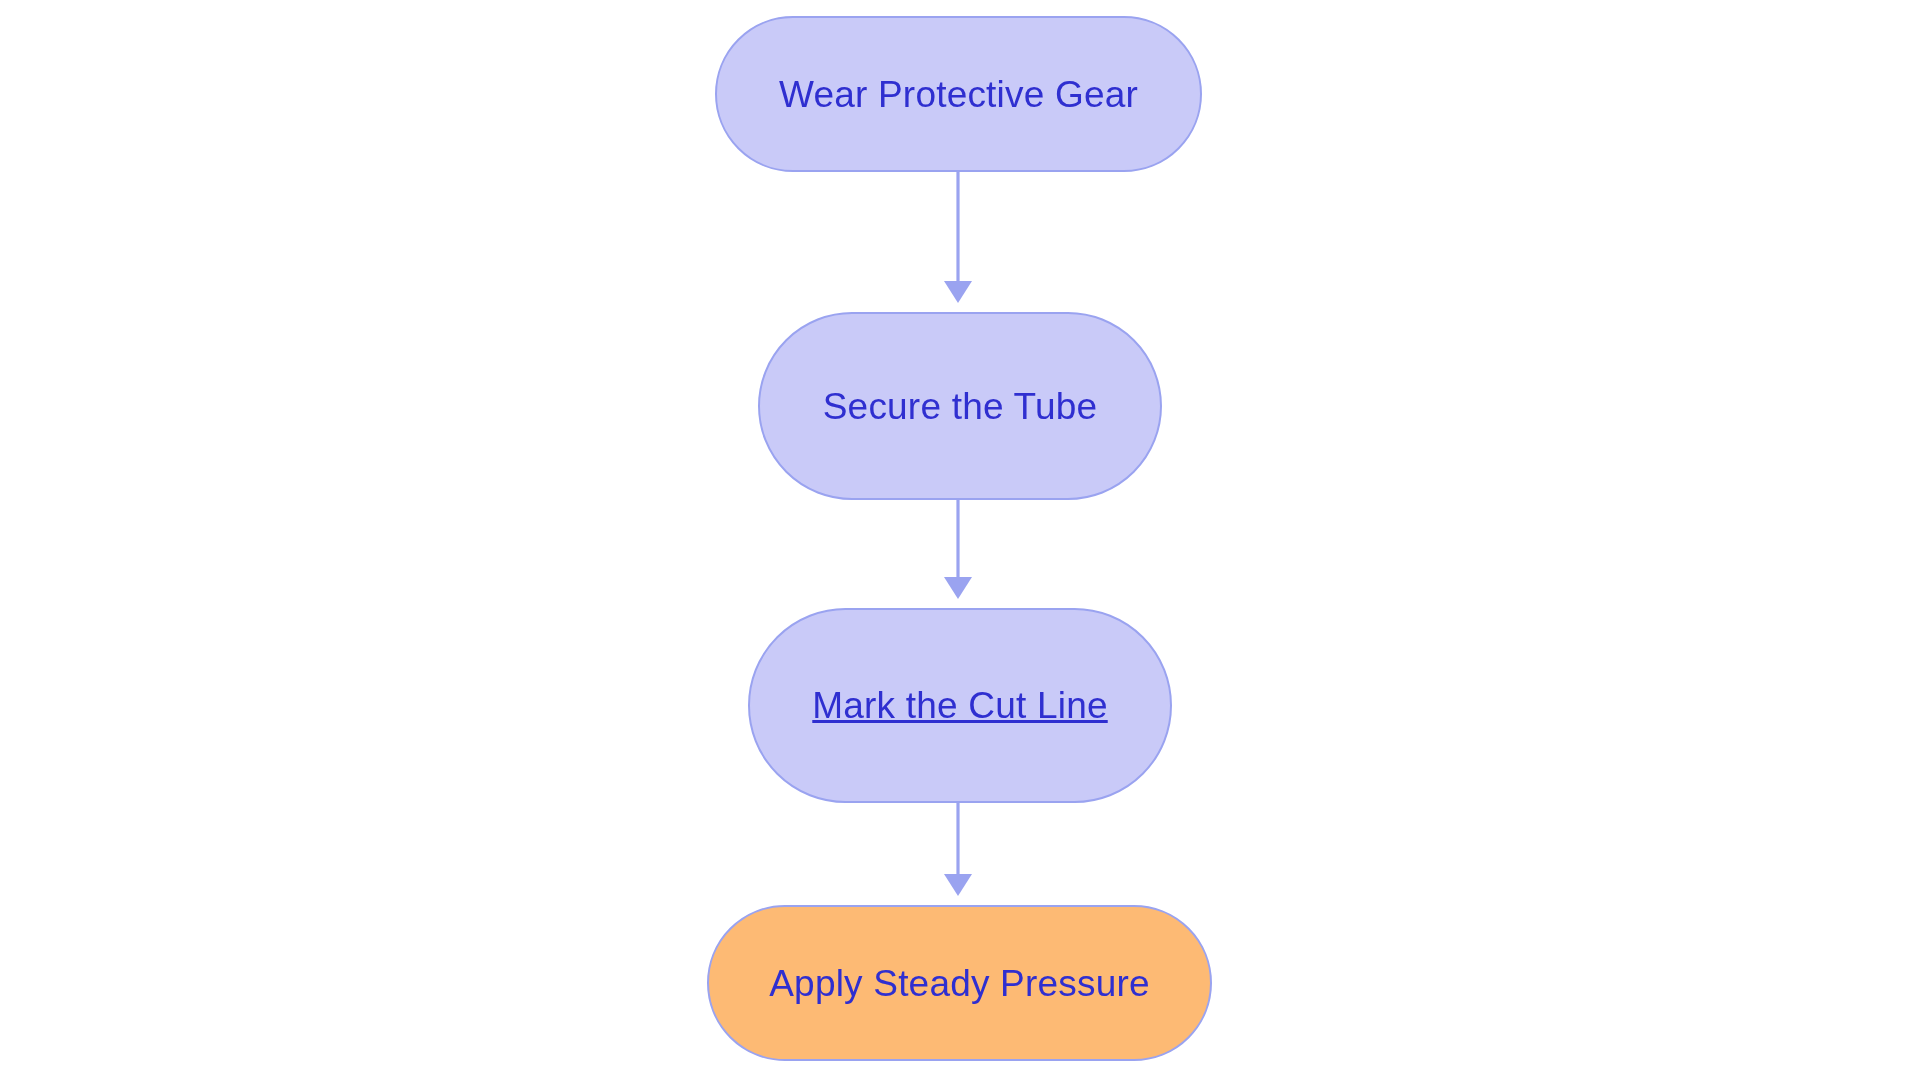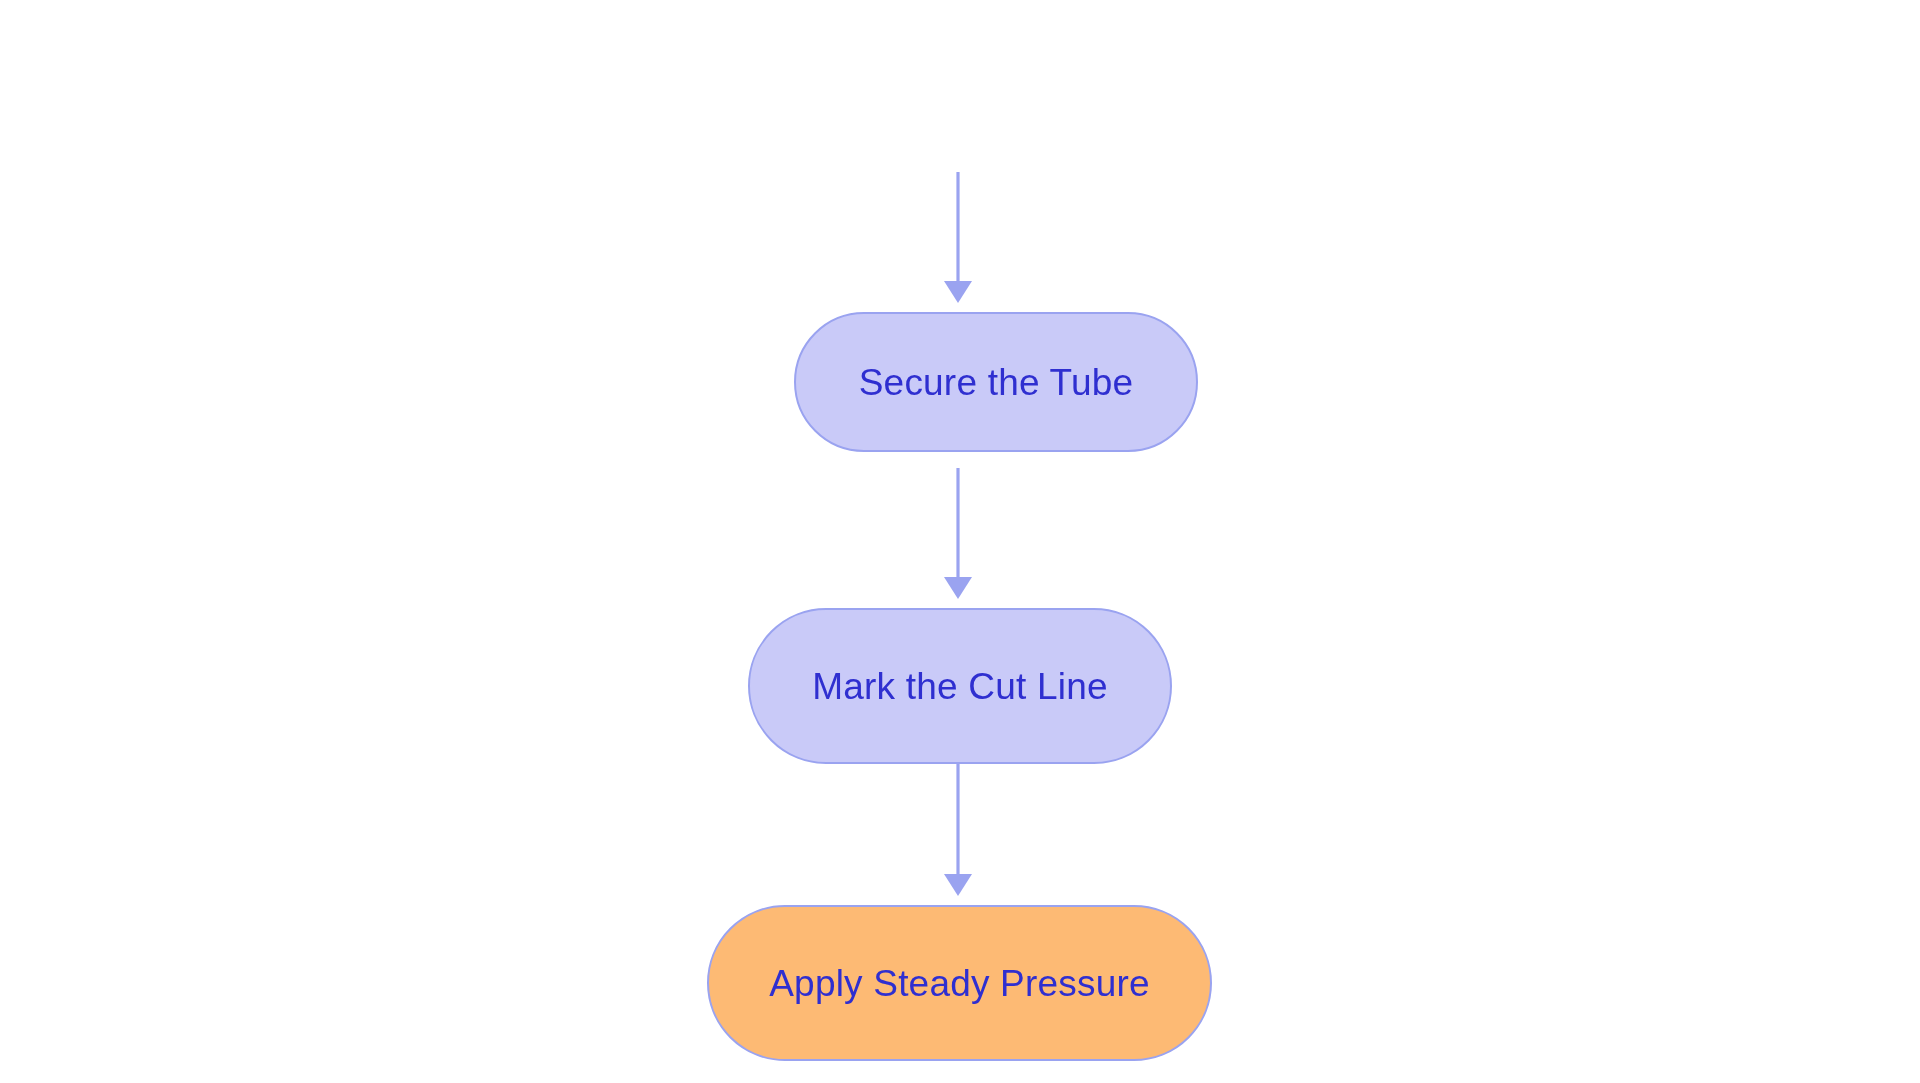--- a/index.html
+++ b/index.html
@@ -84,26 +84,29 @@
       <line class="edge-line" x1="958" y1="468" x2="958" y2="577" style="stroke: rgb(154, 163, 240);"></line>
       <polygon class="edge-head" points="944,577 972,577 958,599" style="fill: rgb(154, 163, 240);"></polygon>
     </g>
 
     <g>
       <line class="edge-line" x1="958" y1="764" x2="958" y2="874" style="stroke: rgb(154, 163, 240);"></line>
       <polygon class="edge-head" points="944,874 972,874 958,896" style="fill: rgb(154, 163, 240);"></polygon>
     </g>
   </svg>
 
+  <div class="flow-node" id="node-n1" style="left: 715px; top: 16px; width: 487px; height: 156px; background: rgb(201, 202, 248); border-color: rgb(154, 163, 240); color: rgb(47, 47, 208);">
+    <span class="node-label">Wear Protective Gear</span>
+  </div>
 
-  <div class="flow-node" id="node-n2" style="left: 794px; top: 312px; width: 404px; height: 140px; background: rgb(201, 202, 248); border-color: rgb(154, 163, 240); color: rgb(47, 47, 208);">
+  <div class="flow-node" id="node-n2" style="left: 758px; top: 312px; width: 404px; height: 188px; background: rgb(201, 202, 248); border-color: rgb(154, 163, 240); color: rgb(47, 47, 208);">
     <span class="node-label">Secure the Tube</span>
   </div>
 
-  <div class="flow-node" id="node-n3" style="left: 748px; top: 608px; width: 424px; height: 156px; background: rgb(201, 202, 248); border-color: rgb(154, 163, 240); color: rgb(47, 47, 208);">
+  <div class="flow-node" id="node-n3" style="left: 748px; top: 608px; width: 424px; height: 195px; background: rgb(201, 202, 248); border-color: rgb(154, 163, 240); color: rgb(47, 47, 208); text-decoration: underline;">
     <span class="node-label">Mark the Cut Line</span>
   </div>
 
   <div class="flow-node" id="node-n4" style="left: 707px; top: 905px; width: 505px; height: 156px; background: #fdba74; border-color: rgb(154, 163, 240); color: rgb(47, 47, 208);">
     <span class="node-label">Apply Steady Pressure</span>
   </div>
 
 </div>
 
 </body></html>

